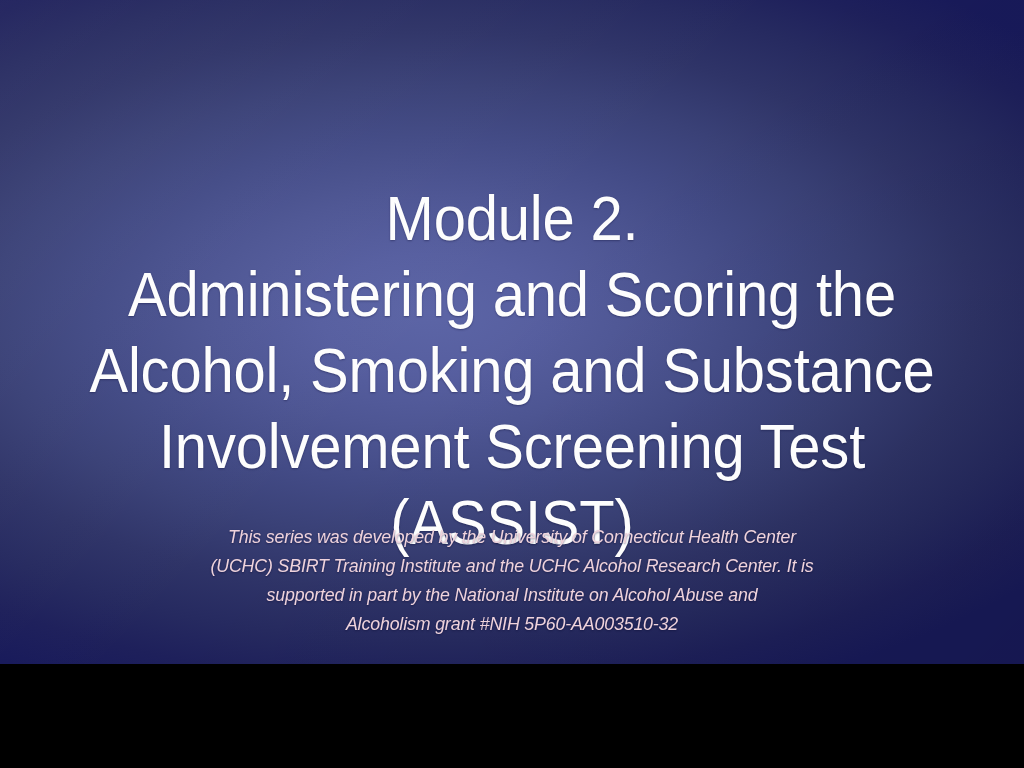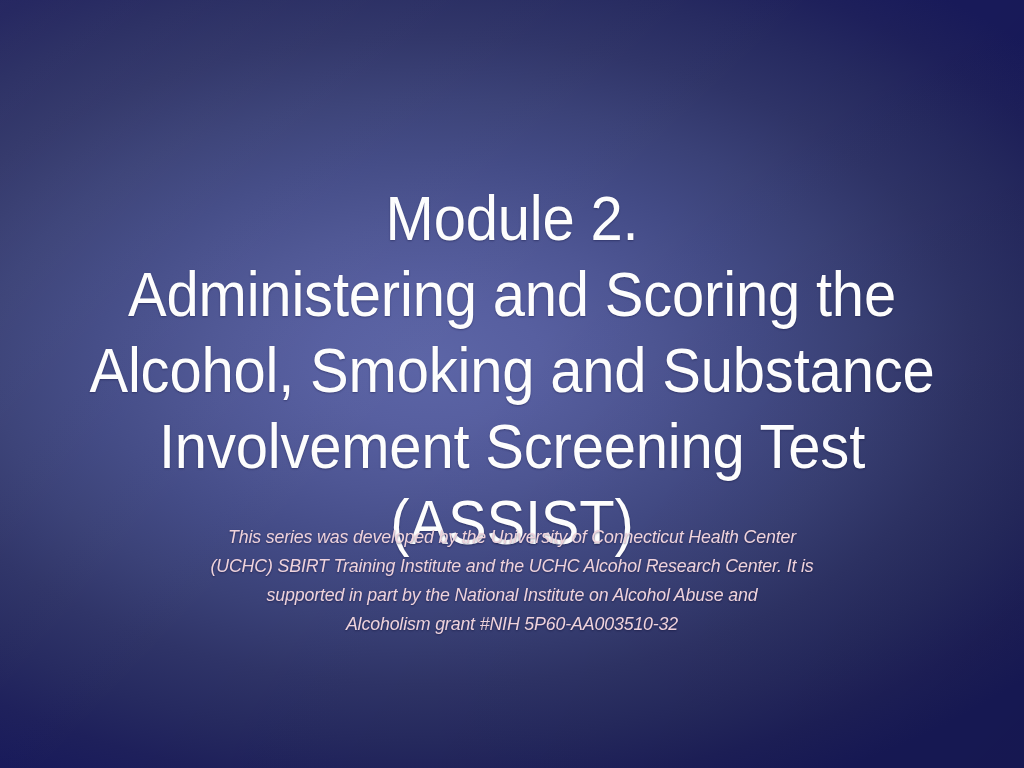--- a/index.html
+++ b/index.html
@@ -13,21 +13,21 @@
     width: 1024px;
     height: 768px;
     overflow: hidden;
     font-family: "Liberation Sans", "DejaVu Sans", sans-serif;
   }
 
   
   #slide {
     position: relative;
     width: 1024px;
-    height: 768px;
+    height: 664px;
     overflow: hidden;
     
     background-color: #14532d;
   }
 
   
   #slide-bg {
     position: absolute;
     inset: 0;
     background:

